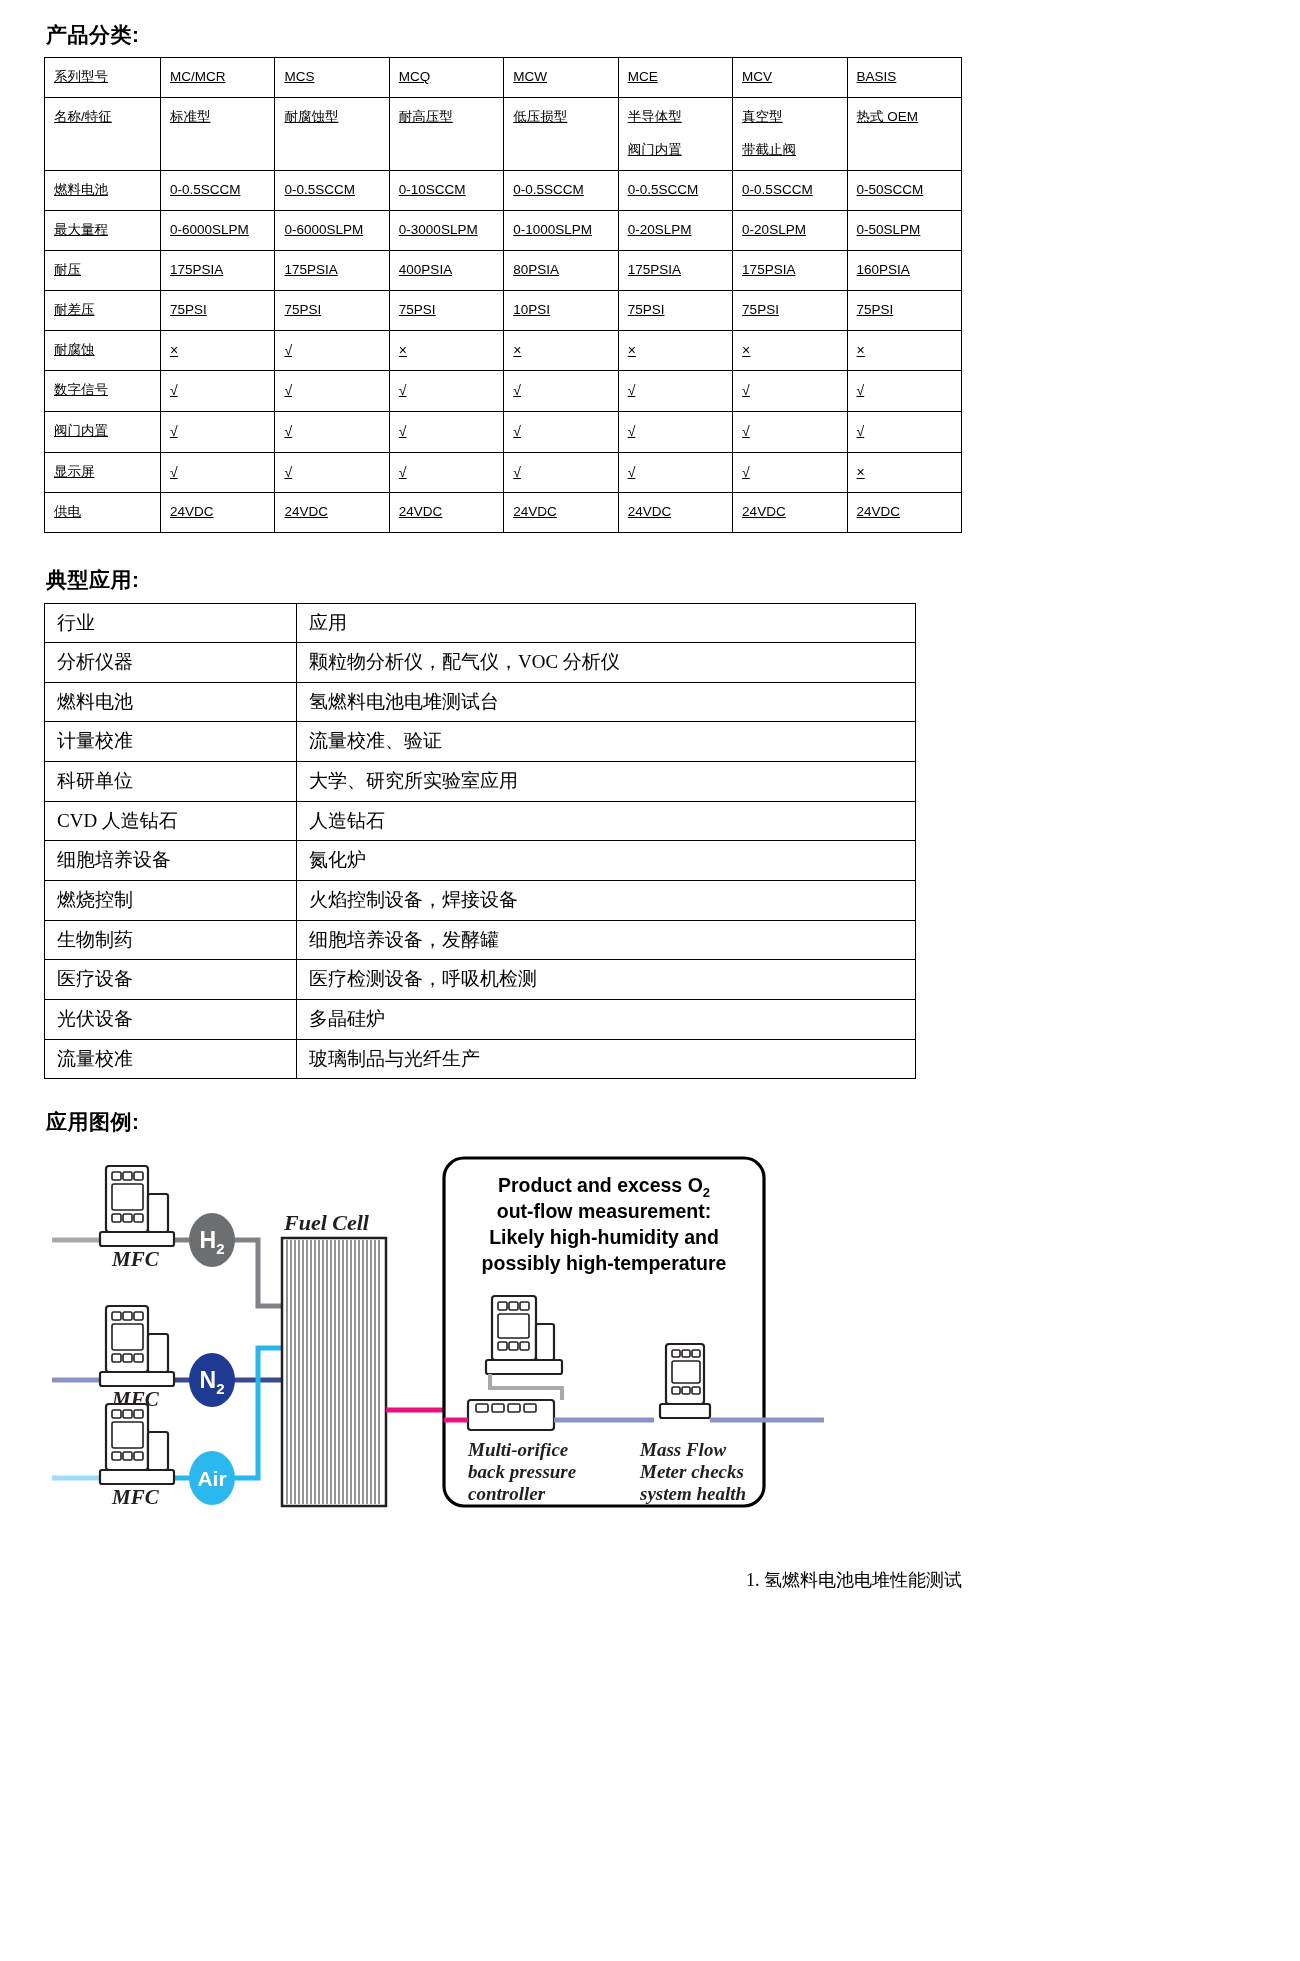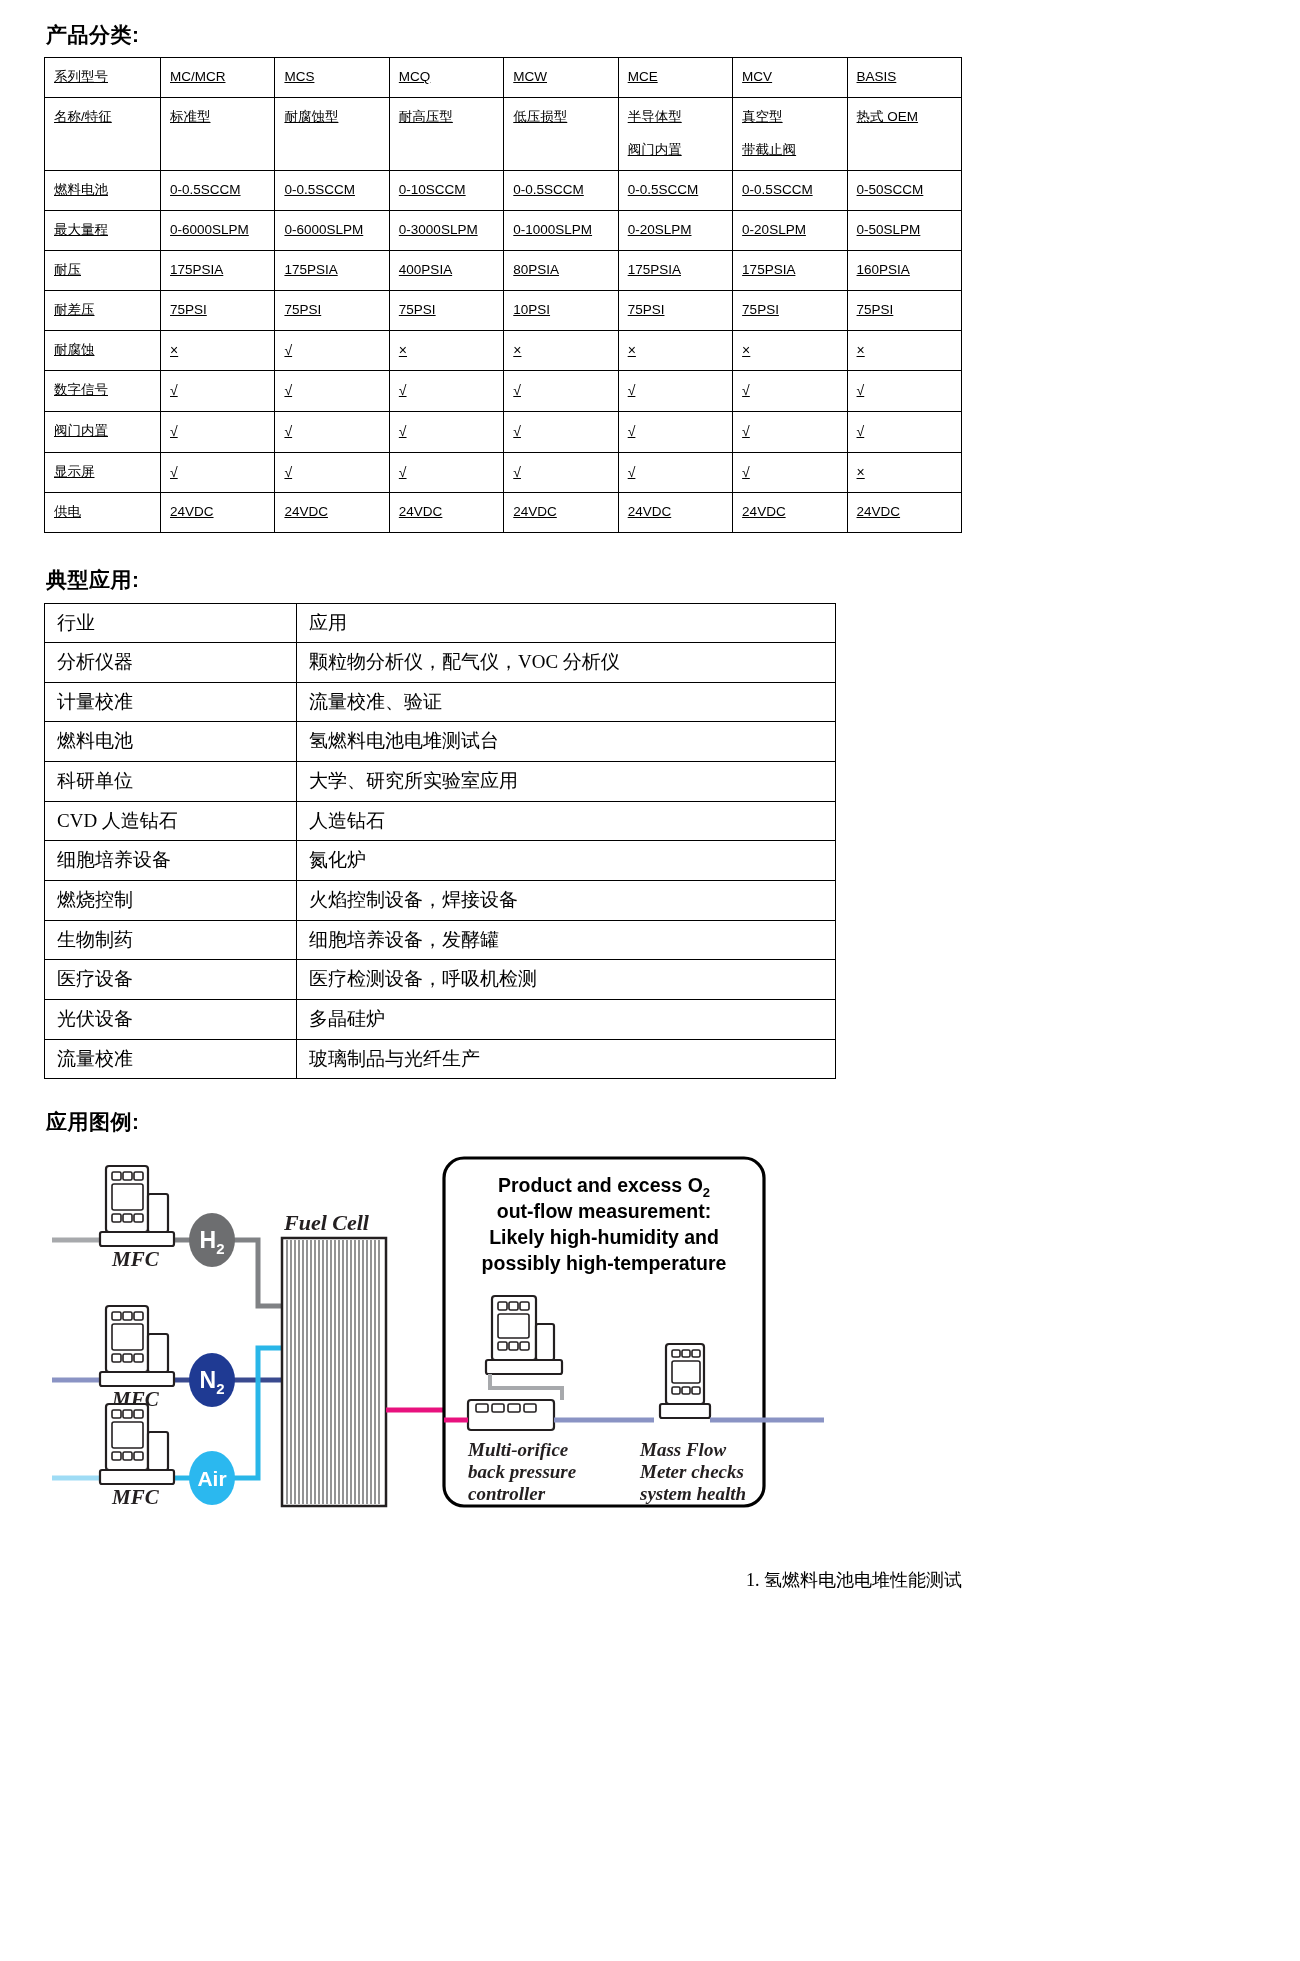--- a/index.html
+++ b/index.html
@@ -43,21 +43,21 @@
   table.spec td.rowhead {
     width: 116px;
   }
   table.spec tr.tall td { height: 66px; }
   table.spec .sub { display:block; margin-top: 12px; }
   table.spec .mark { font-size: 14px; }
 
   
   table.apps {
     border-collapse: collapse;
-    width: 792px;
+    width: 872px;
     table-layout: fixed;
     font-size: 19px;
   }
   table.apps td {
     border: 1px solid #000;
     padding: 6px 10px 7px 12px;
     vertical-align: middle;
     height: 36px;
     font-family: "Liberation Serif", "DejaVu Serif", serif;
     line-height: 1.35;
@@ -221,26 +221,26 @@
     <tbody>
       <tr>
         <td class="c1">行业</td>
         <td>应用</td>
       </tr>
       <tr>
         <td class="c1">分析仪器</td>
         <td>颗粒物分析仪，配气仪，VOC 分析仪</td>
       </tr>
       <tr>
+        <td class="c1">燃料电池</td>
+        <td>氢燃料电池电堆测试台</td>
+      </tr>
+      <tr>
         <td class="c1">计量校准</td>
         <td>流量校准、验证</td>
-      </tr>
-      <tr>
-        <td class="c1">燃料电池</td>
-        <td>氢燃料电池电堆测试台</td>
       </tr>
       <tr>
         <td class="c1">科研单位</td>
         <td>大学、研究所实验室应用</td>
       </tr>
       <tr>
         <td class="c1">CVD 人造钻石</td>
         <td>人造钻石</td>
       </tr>
       <tr>

